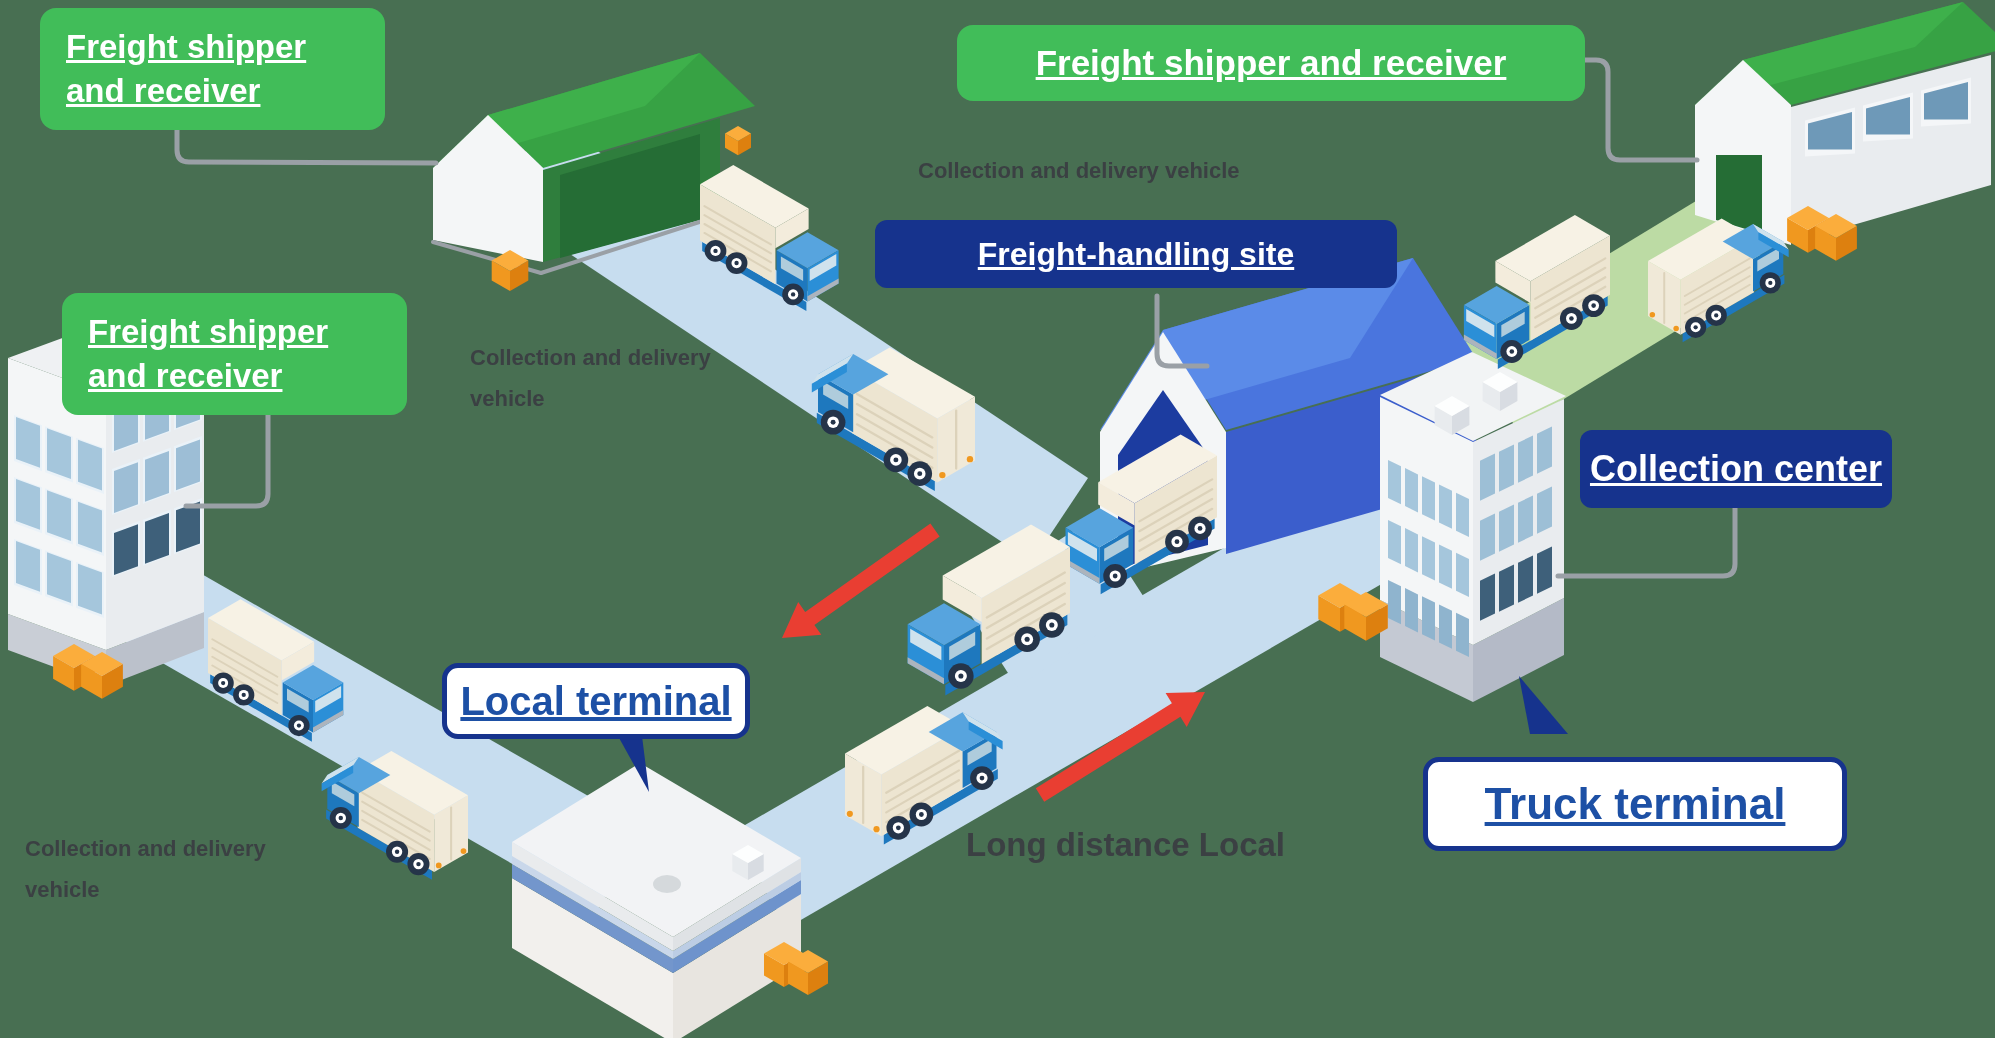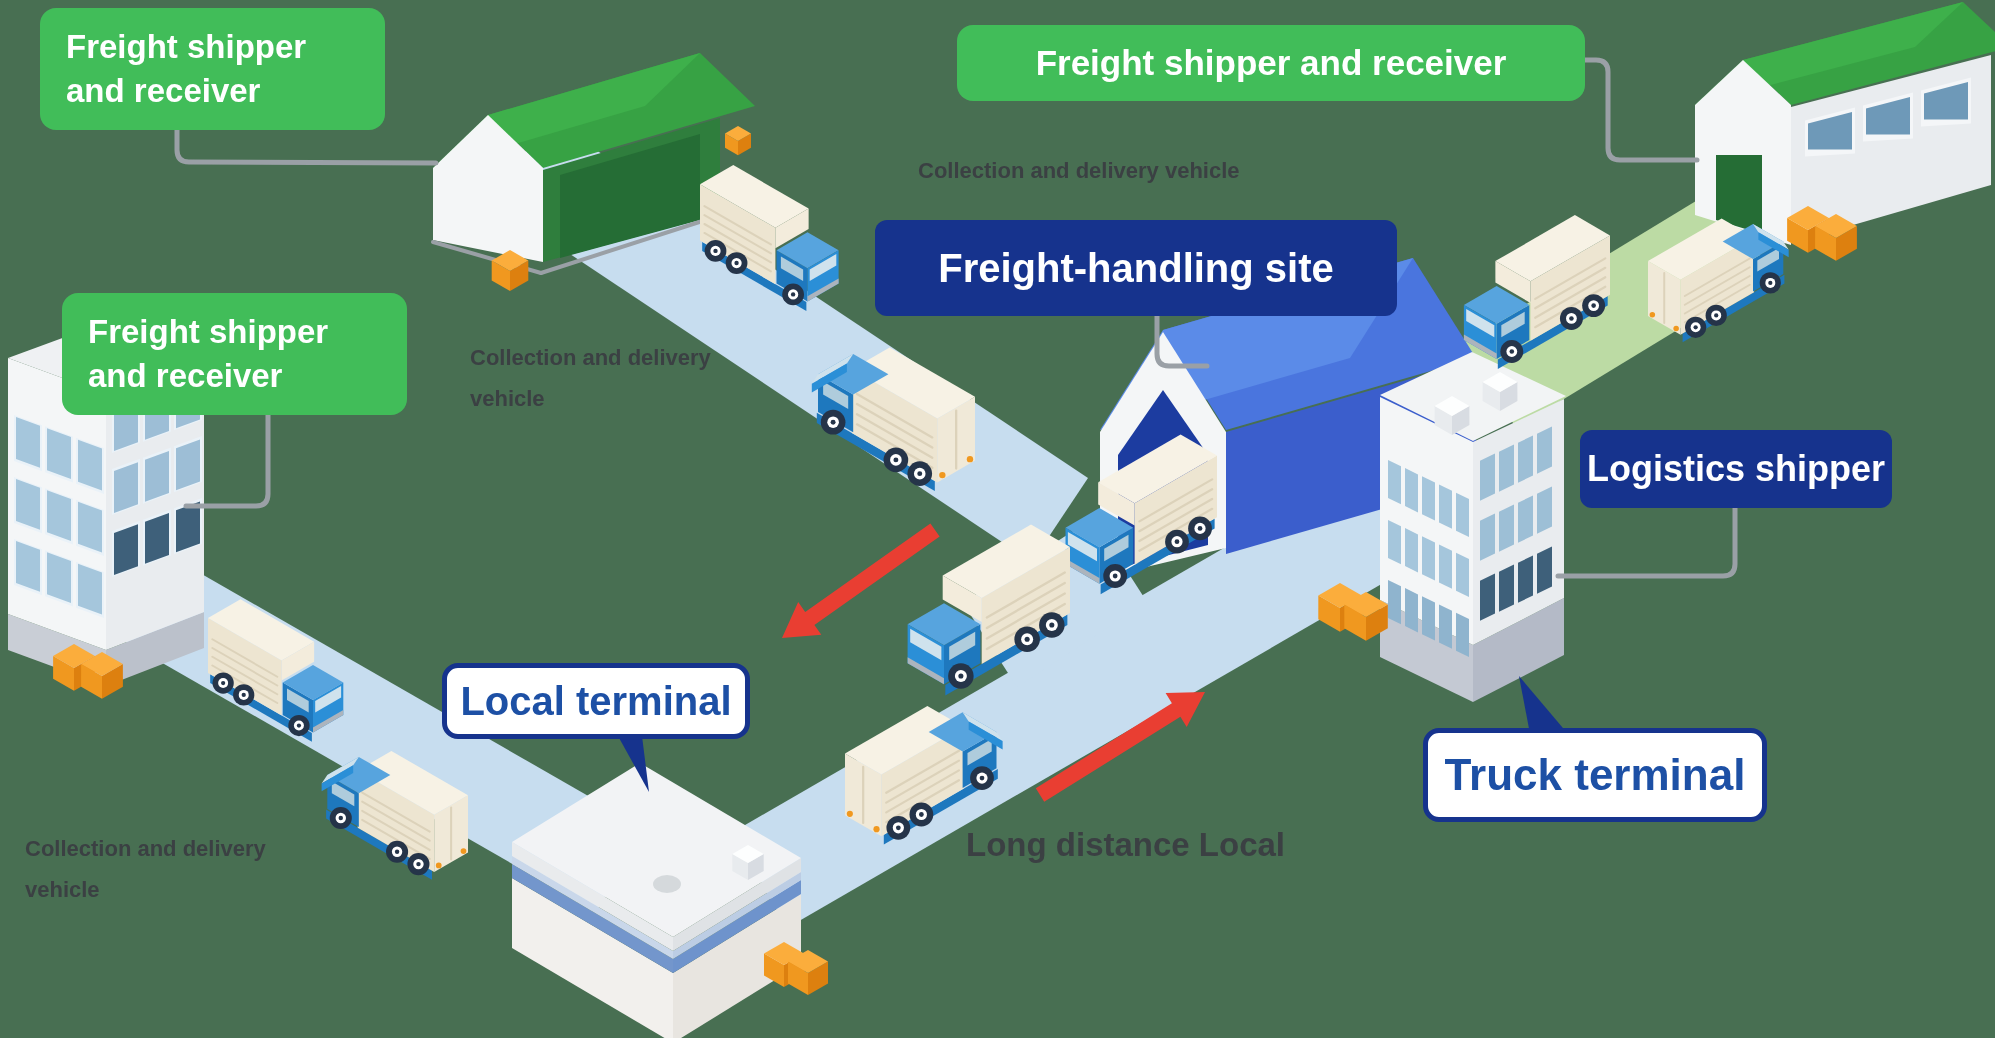--- a/index.html
+++ b/index.html
@@ -2,21 +2,21 @@
 <html><head>
 <meta charset="utf-8">
 <style>
   html,body{margin:0;padding:0;background:#222;}
   .stage{
     position:relative;width:1995px;height:1038px;overflow:hidden;
     background:var(--bg,#486F52);
     font-family:"Liberation Sans", sans-serif;
   }
   .stage svg{position:absolute;left:0;top:0;}
-  .lbl{position:absolute;box-sizing:border-box;display:flex;align-items:center;z-index:5;}
+  .lbl{position:absolute;box-sizing:border-box;display:flex;align-items:center;z-index:5;text-decoration:underline;}
   .lbl.green{
     background:var(--green,#41BD59);color:#fff;border-radius:16px;
     font-weight:bold;font-size:33px;line-height:44px;padding-left:26px;padding-right:14px;
   }
   .lbl.green.center{justify-content:center;padding:0;font-size:35px;white-space:nowrap;}
   .lbl.navy{
     background:var(--navy,#16338D);color:#fff;border-radius:12px;
     font-weight:bold;justify-content:center;white-space:nowrap;
   }
   .lbl.bubble{
@@ -481,27 +481,27 @@
         <polygon points="1530.0,734.0 1568.0,734.0 1519.0,676.0" fill="#16338D"></polygon>
       </g>
     </svg>
 
   <div class="lbl green" style="left:40px;top:8px;width:345px;height:122px">Freight shipper and receiver</div>
 
   <div class="lbl green" style="left:62px;top:293px;width:345px;height:122px">Freight shipper and receiver</div>
 
   <div class="lbl green center" style="left:957px;top:25px;width:628px;height:76px">Freight shipper and receiver</div>
 
-  <div class="lbl navy" style="left:875px;top:220px;width:522px;height:96px;font-size:40px">Freight-handling site</div>
-
-  <div class="lbl navy" style="left:1580px;top:430px;width:312px;height:78px;font-size:36px">Logistics shipper</div>
+  <div class="lbl navy" style="left:875px;top:220px;width:522px;height:68px;font-size:32px">Freight-handling site</div>
+
+  <div class="lbl navy" style="left:1580px;top:430px;width:312px;height:78px;font-size:36px">Collection center</div>
 
   <div class="lbl bubble" style="left:442px;top:663px;width:308px;height:76px;font-size:40px">Local terminal</div>
 
-  <div class="lbl bubble" style="left:1423px;top:728px;width:344px;height:94px;font-size:44px">Truck terminal</div>
+  <div class="lbl bubble" style="left:1423px;top:757px;width:424px;height:94px;font-size:44px">Truck terminal</div>
 
   <div class="cap" style="left:470px;top:337px;width:285px">Collection and delivery vehicle</div>
 
   <div class="cap nowrap" style="left:918px;top:150px">Collection and delivery vehicle</div>
 
   <div class="cap" style="left:25px;top:828px;width:285px">Collection and delivery vehicle</div>
 
   <div class="cap nowrap" style="left:966px;top:824px;font-size:33px">Long distance Local</div>
 </div>
 

